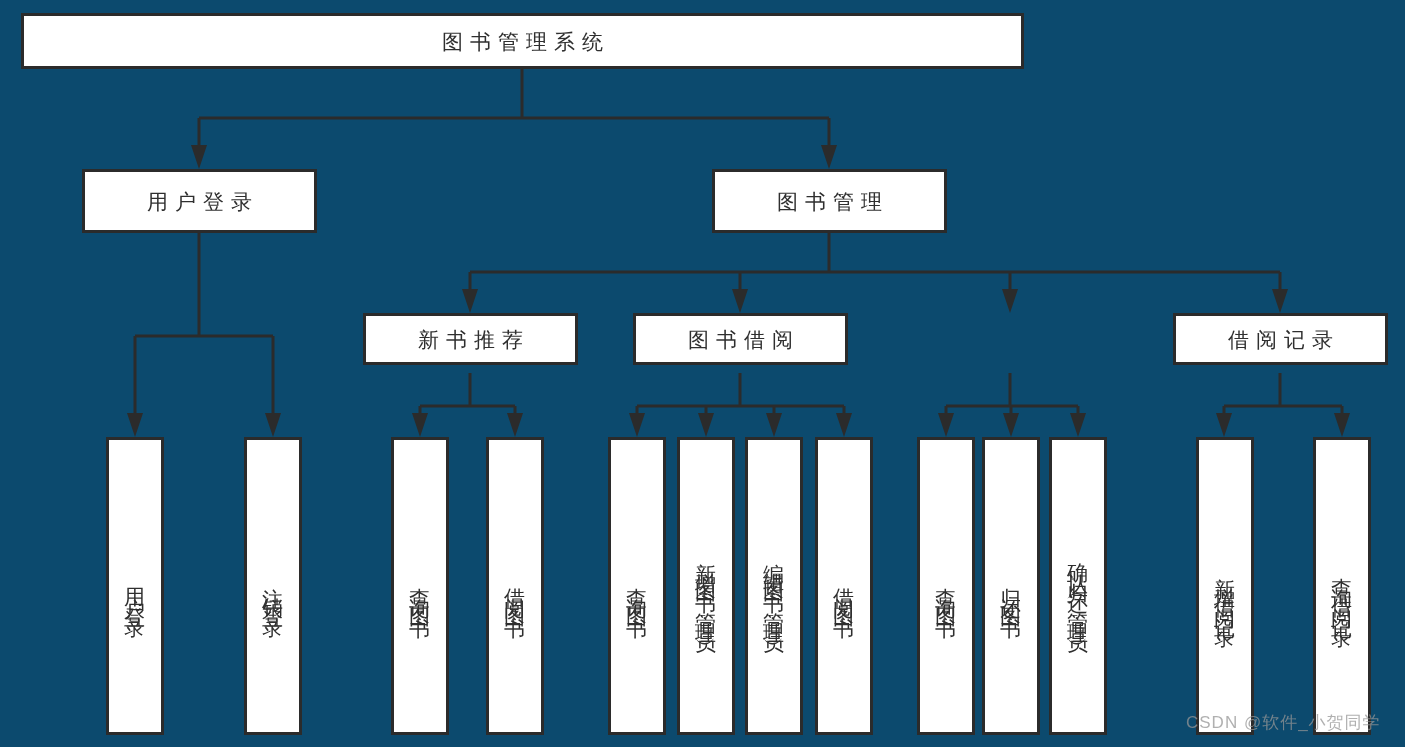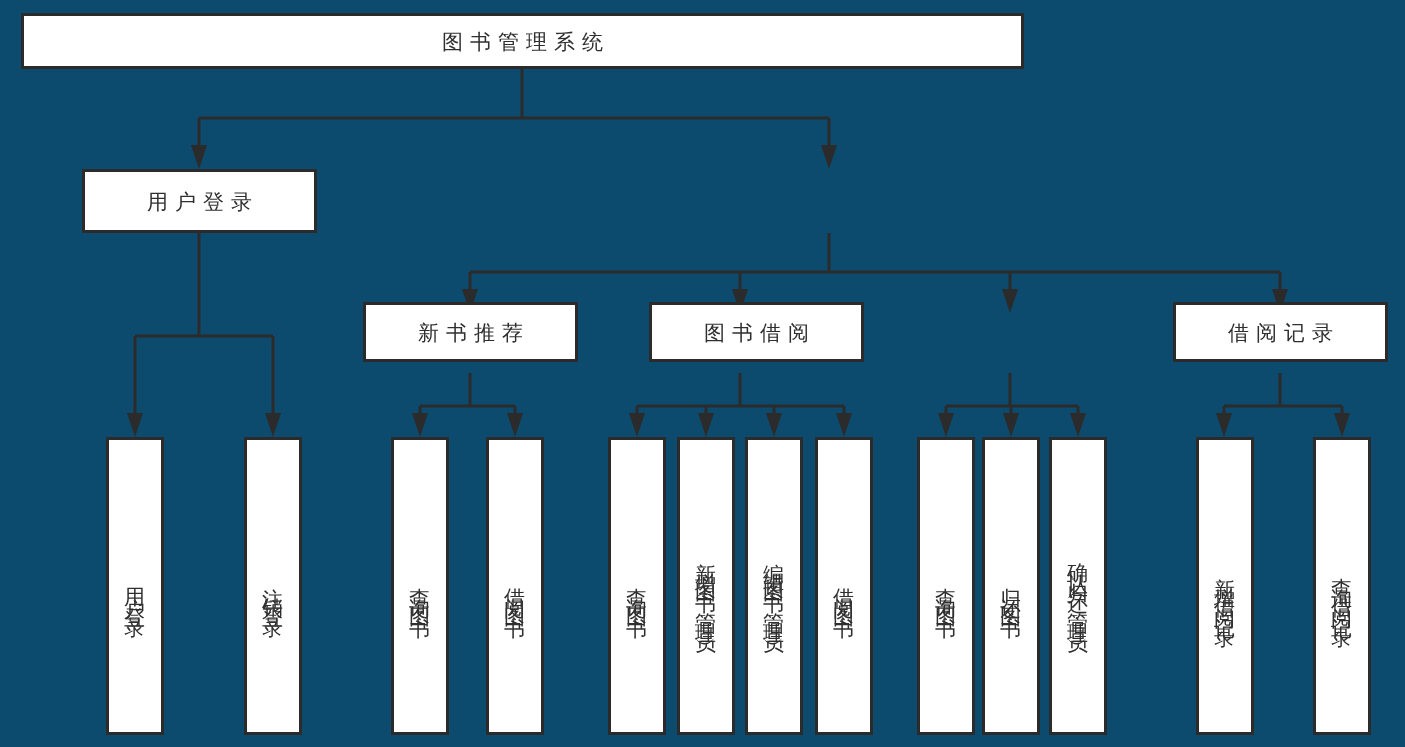--- a/index.html
+++ b/index.html
@@ -44,21 +44,21 @@
   }
   .v-node {
     writing-mode: vertical-rl;
     font-size: 21px;
     letter-spacing: 10px;
     padding-top: 10px; 
     white-space: nowrap;
   }
   .root-node    { left: 21px;   top: 13px;  width: 1003px; height: 56px; }
   .l2-node      { top: 169px;   width: 235px; height: 64px; }
-  .l3-node      { top: 302px;   width: 215px; height: 60px; }
+  .l3-node      { top: 313px;   width: 215px; height: 52px; }
   .leaf-node    { top: 437px;   width: 58px;  height: 298px; }
   .watermark {
     position: absolute;
     left: 1186px;
     top: 711px;
     font-size: 17px;
     letter-spacing: 1px;
     color: rgba(150, 150, 150, 0.75);
     white-space: nowrap;
     z-index: 5;
@@ -108,37 +108,39 @@
       <path d="M1003 413 L1019 413 L1011 437 Z"></path>
       <path d="M1070 413 L1086 413 L1078 437 Z"></path>
       <path d="M1216 413 L1232 413 L1224 437 Z"></path>
       <path d="M1334 413 L1350 413 L1342 437 Z"></path>
     </g>
   </svg>
 
   <div class="node h-node root-node">图书管理系统</div>
 
   <div class="node h-node l2-node" style="left:82px;">用户登录</div>
+  <div class="node h-node l2-node" style="left:712px;">图书管理</div>
 
   <div class="node h-node l3-node" style="left:363px;">新书推荐</div>
-  <div class="node h-node l3-node" style="left:633px;margin-left:16px;">图书借阅</div>
+  <div class="node h-node l3-node" style="left:633px;">图书借阅</div>
   <div class="node h-node l3-node" style="left:1173px;text-align:right;">借阅记录</div>
 
   <div class="node v-node leaf-node" style="left:106px;">用户登录</div>
   <div class="node v-node leaf-node" style="left:244px;">注销登录</div>
 
   <div class="node v-node leaf-node" style="left:391px;">查询图书</div>
   <div class="node v-node leaf-node" style="left:486px;">借阅图书</div>
 
   <div class="node v-node leaf-node" style="left:608px;">查询图书</div>
   <div class="node v-node leaf-node" style="left:677px;">新增图书（管理员）</div>
   <div class="node v-node leaf-node" style="left:745px;">编辑图书（管理员）</div>
   <div class="node v-node leaf-node" style="left:815px;">借阅图书</div>
 
   <div class="node v-node leaf-node" style="left:917px;">查询图书</div>
   <div class="node v-node leaf-node" style="left:982px;">归还图书</div>
   <div class="node v-node leaf-node" style="left:1049px;">确认归还（管理员）</div>
 
   <div class="node v-node leaf-node" style="left:1196px;">新增借阅记录</div>
   <div class="node v-node leaf-node" style="left:1313px;">查询借阅记录</div>
 
+  <div class="watermark">CSDN @软件_小贺同学</div>
 
 </div>
 
 </body></html>

